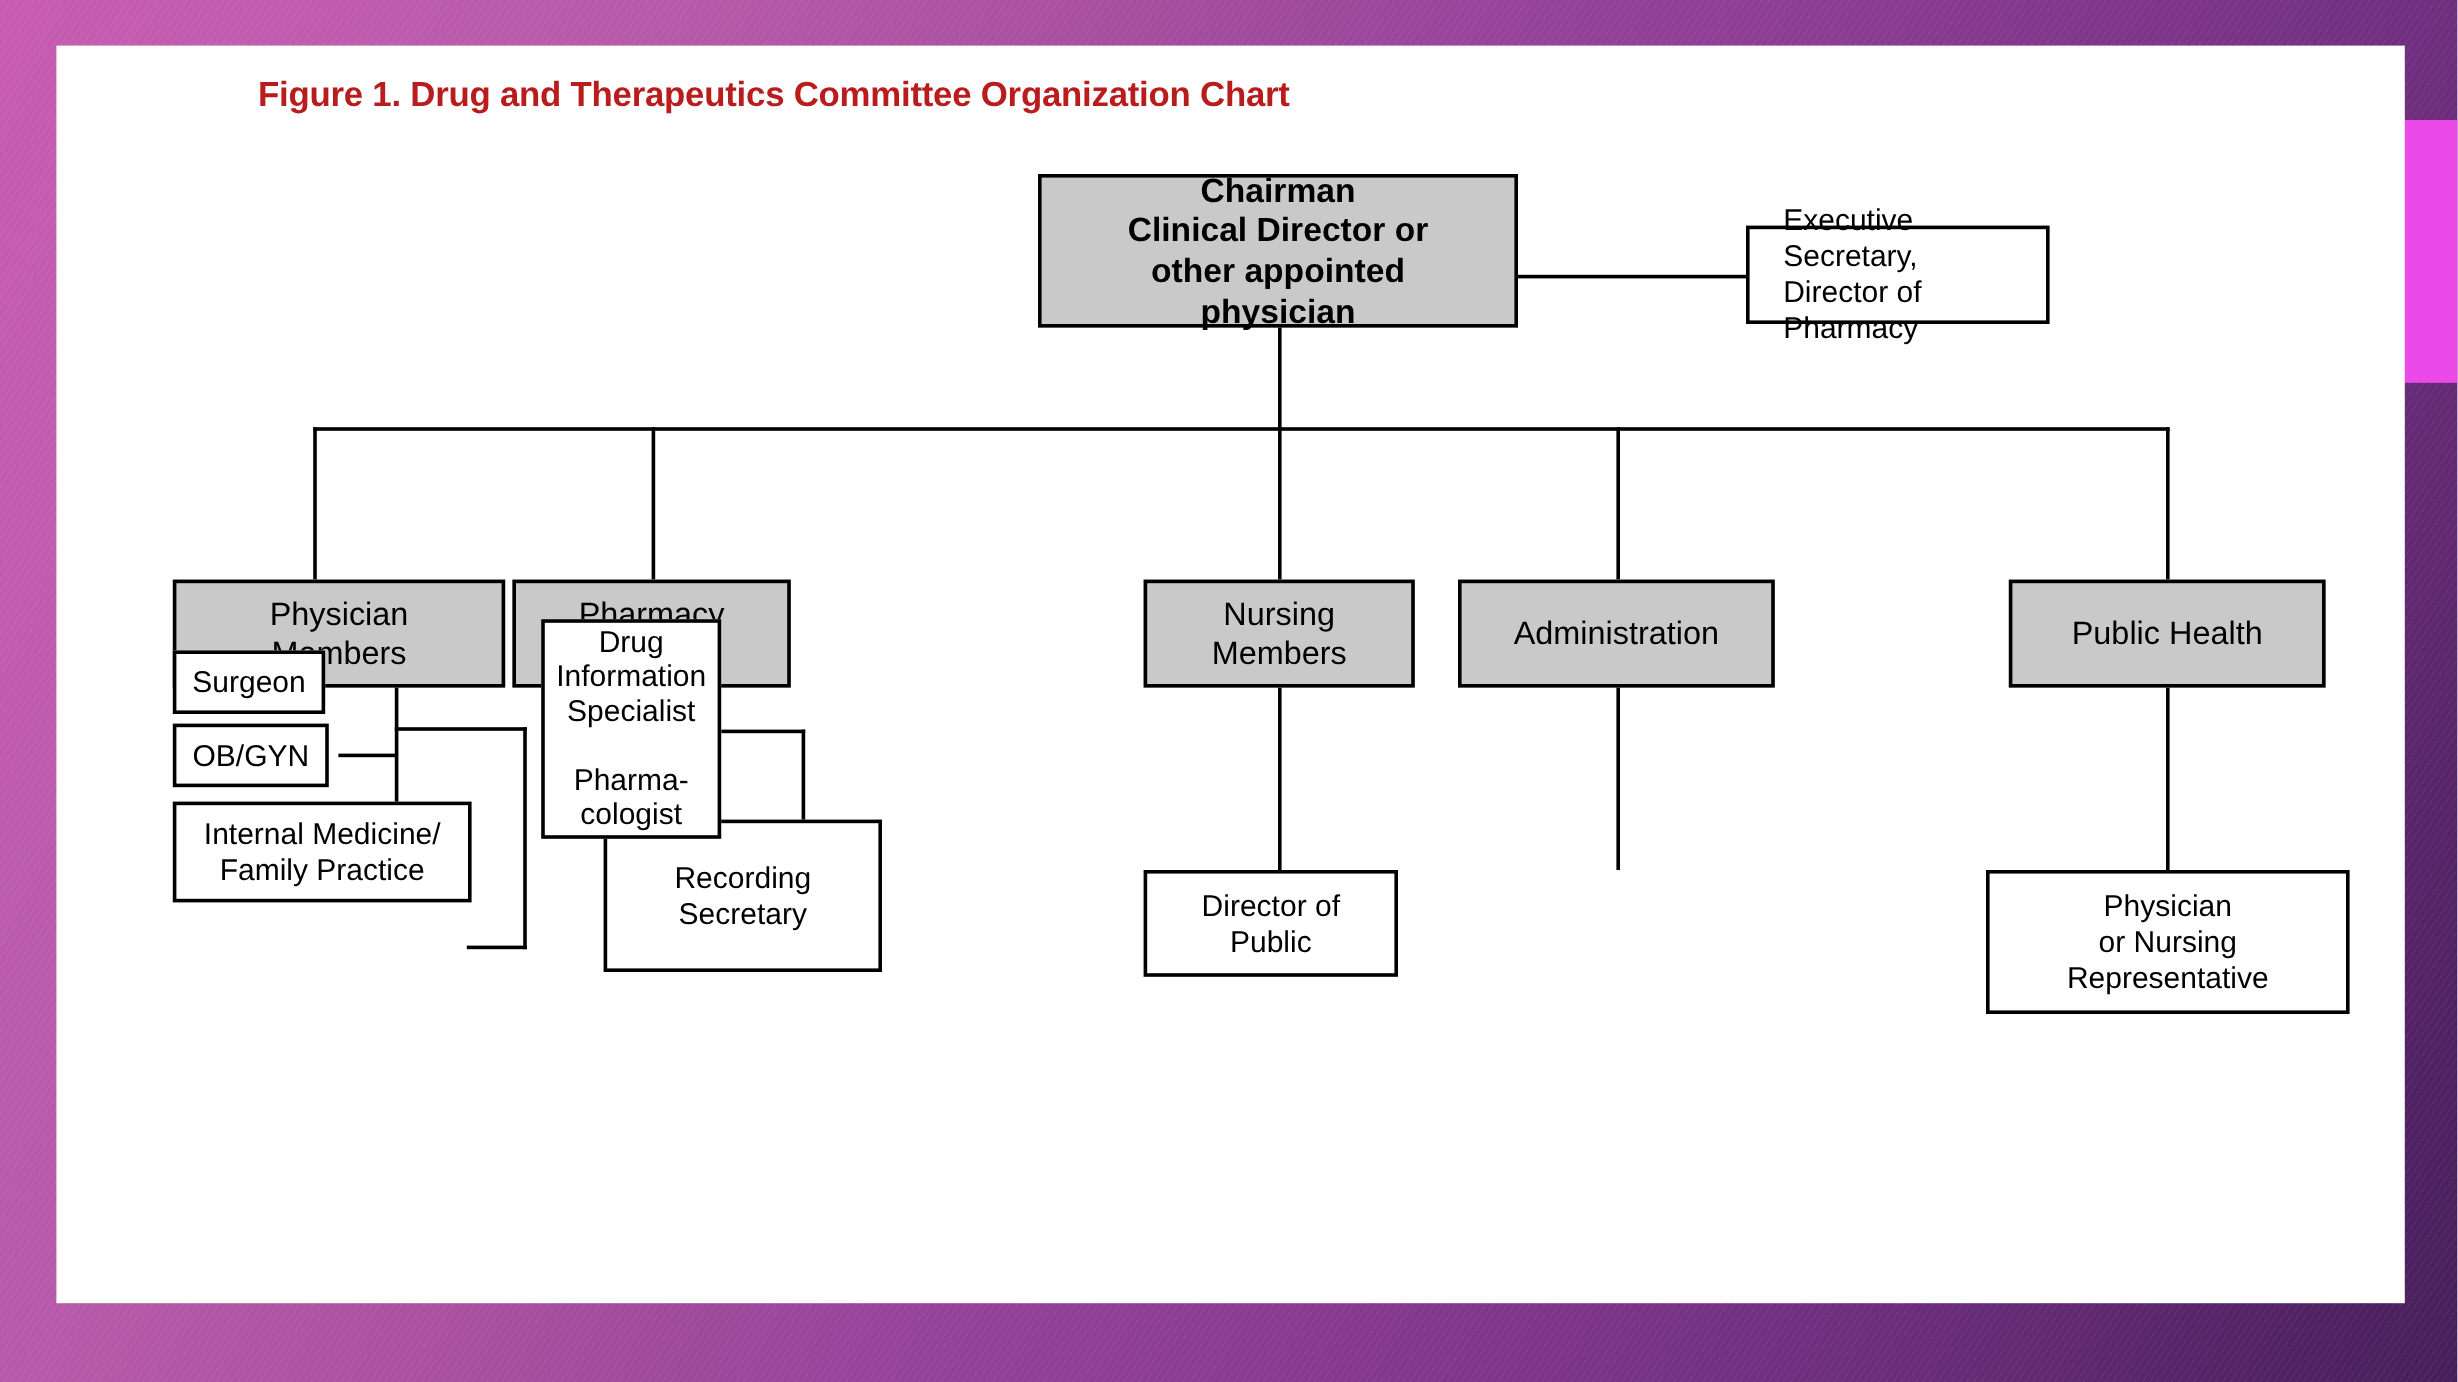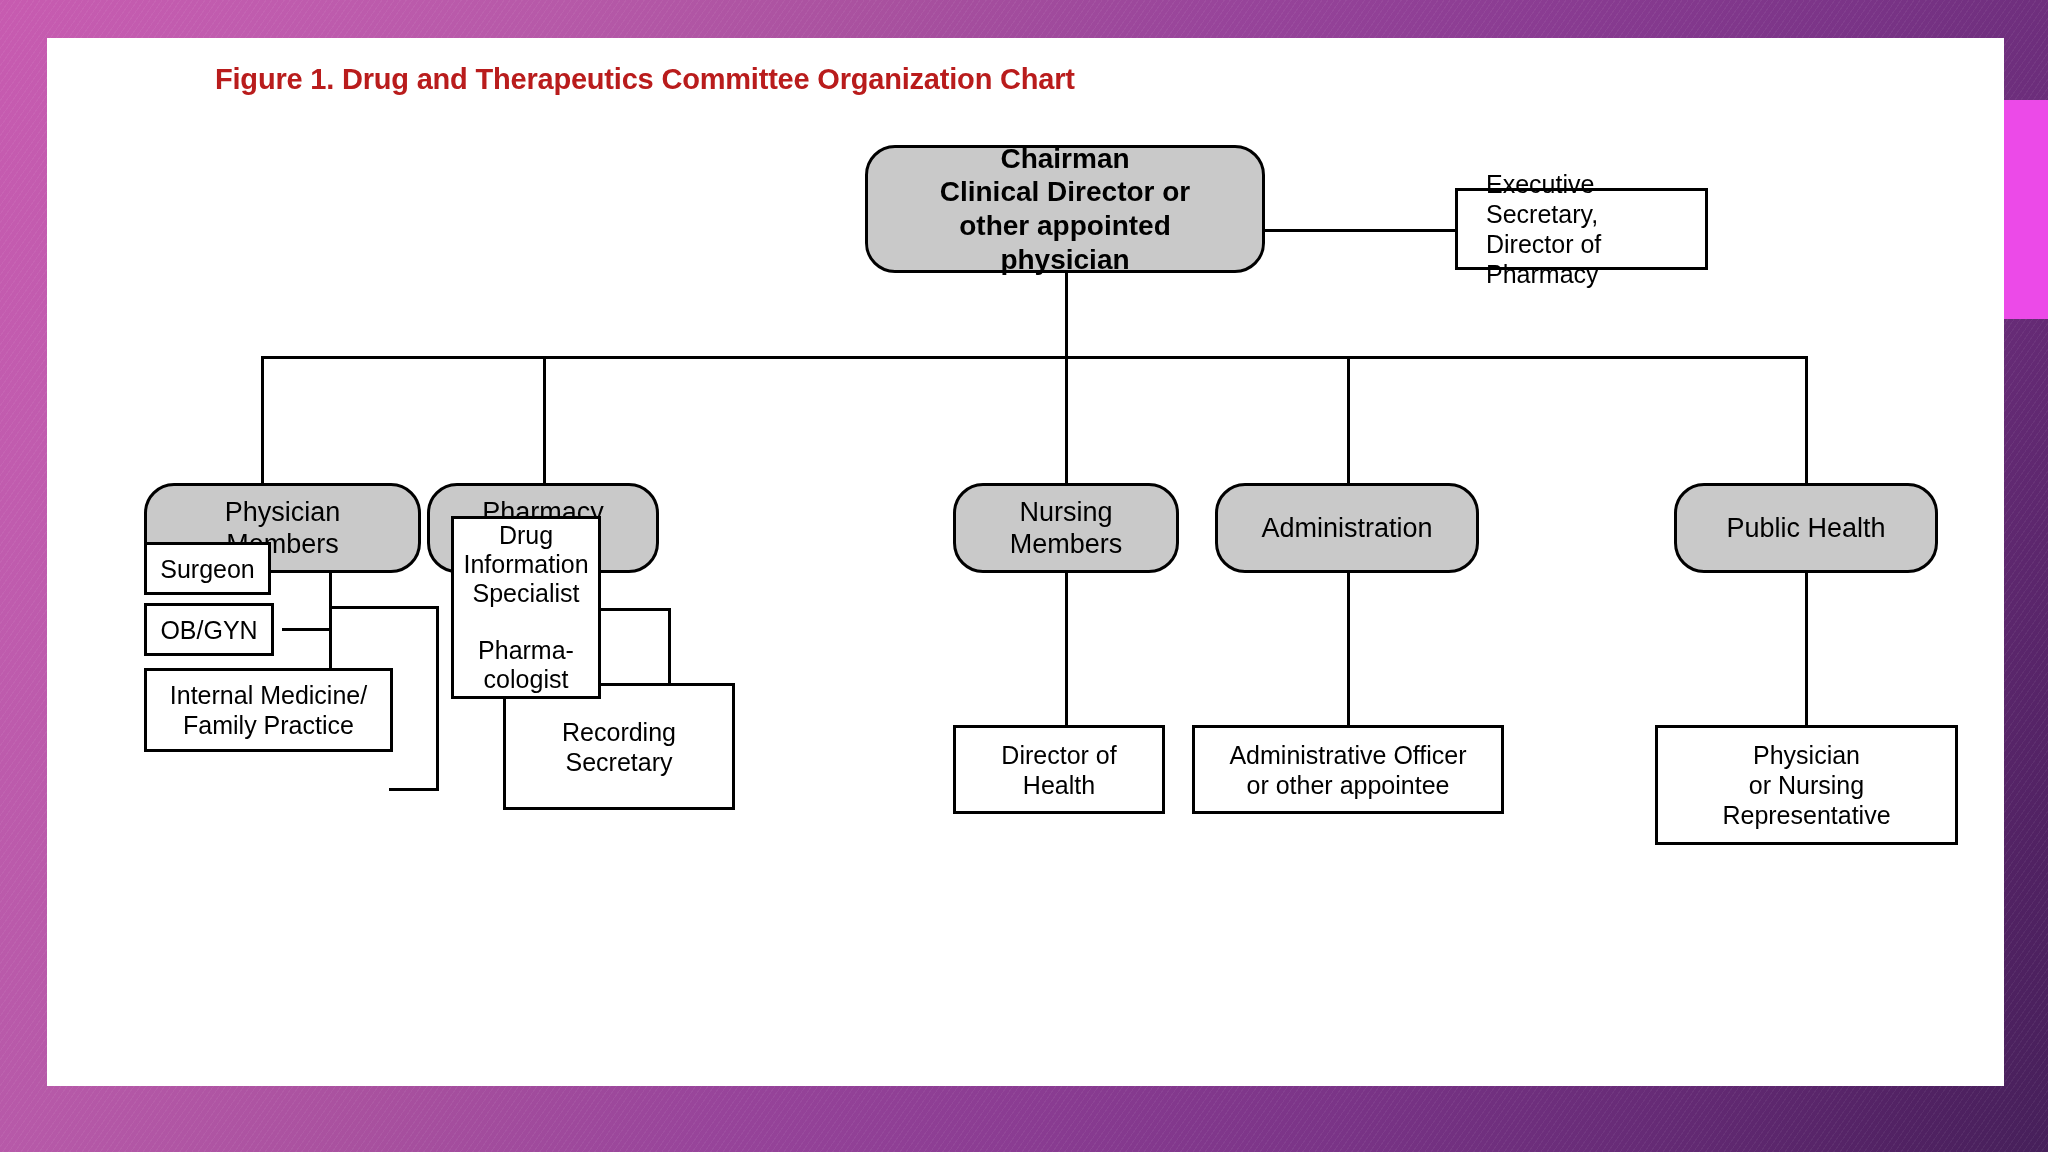--- a/index.html
+++ b/index.html
@@ -87,21 +87,20 @@
     align-items: center;
     justify-content: center;
     text-align: center;
     color: #000000;
     font-size: 27px;
     line-height: 1.2;
     z-index: 3;
   }
   .node.gray {
     background: #c9c9c9;
-    border-radius: 30px;
   }
   .node.bold {
     font-weight: bold;
   }
   .node.left {
     justify-content: flex-start;
     text-align: left;
     padding-left: 28px;
   }
   .node .lines {
@@ -219,27 +218,23 @@
         <span class="lines">Drug
 Information
 Specialist
 
 Pharma-
 cologist</span>
       </div>
 
       <div class="node" style="left:906px; top:687px; width:212px; height:89px; font-size:25px;">
         <span class="lines">Director of
-Health</span>
-      </div>
-
-      <div class="node" style="left:1145px; top:687px; width:312px; height:89px; font-size:25px;">
-        <span class="lines">Administrative Officer
-or other appointee</span>
-      </div>
+Public</span>
+      </div>
+
 
       <div class="node" style="left:1608px; top:687px; width:303px; height:120px; font-size:25px;">
         <span class="lines">Physician
 or Nursing
 Representative</span>
       </div>
 
     </div>
   </div>
 </div>

